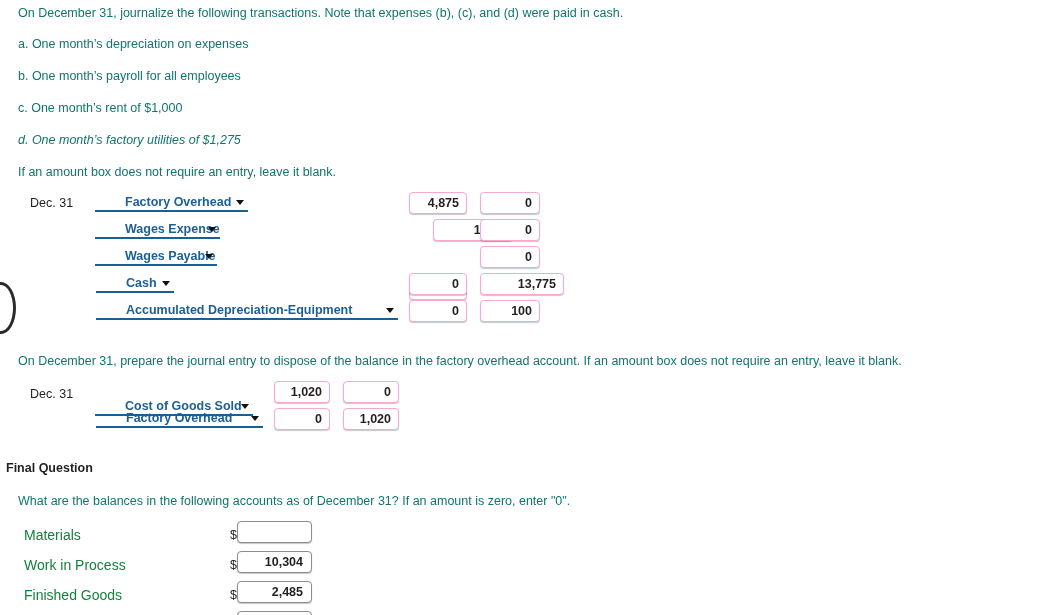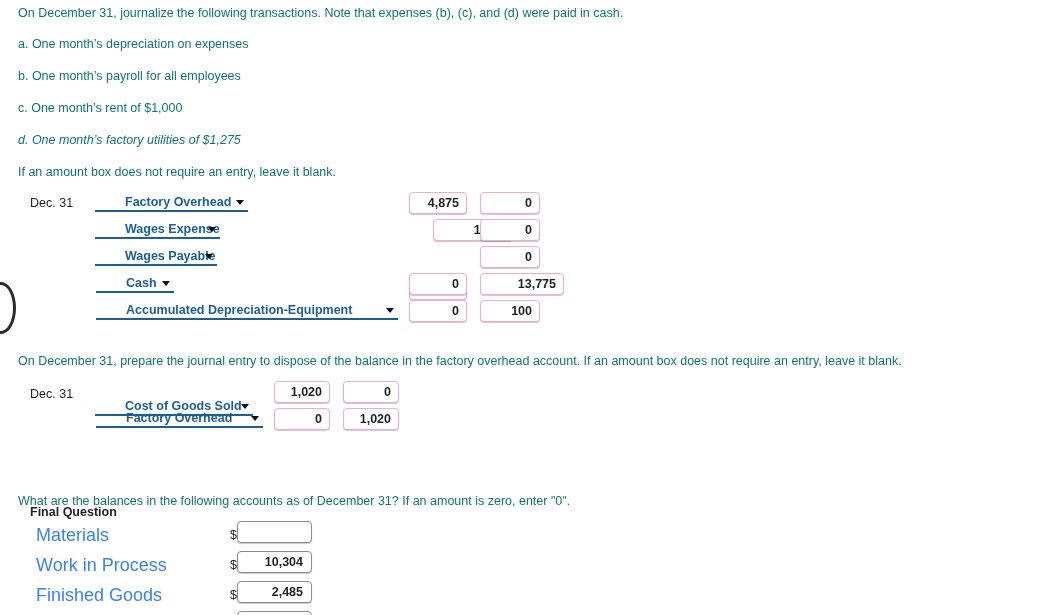--- a/index.html
+++ b/index.html
@@ -21,26 +21,25 @@
   .prompt-line {
     position: absolute;
     left: 18px;
     white-space: nowrap;
     font-size: 12.5px;
     color: #0f766e;
     line-height: 14px;
   }
   .section-heading {
     position: absolute;
-    left: 30px;
-    font-size: 12.5px;
-    font-weight: bold;
-    color: #231f20;
-    white-space: nowrap;
-    margin-top: 44px;
+    left: 6px;
+    font-size: 12.5px;
+    font-weight: bold;
+    color: #231f20;
+    white-space: nowrap;
   }
 
   
   .edge-arc {
     position: absolute;
     left: -14px;
     top: 282px;
     width: 24px;
     height: 46px;
     border: 3px solid #2b2b2b;
@@ -111,23 +110,23 @@
     text-align: right;
     line-height: 20px;
     padding-right: 7px;
     white-space: nowrap;
     overflow: hidden;
   }
 
   
   .bal-label {
     position: absolute;
-    left: 36px;
-    font-size: 18px;
-    color: #3b82f6;
+    left: 24px;
+    font-size: 14px;
+    color: #15803d;
     white-space: nowrap;
     line-height: 20px;
   }
   .bal-dollar {
     position: absolute;
     left: 230px;
     font-size: 12.5px;
     color: #231f20;
     line-height: 20px;
   }

